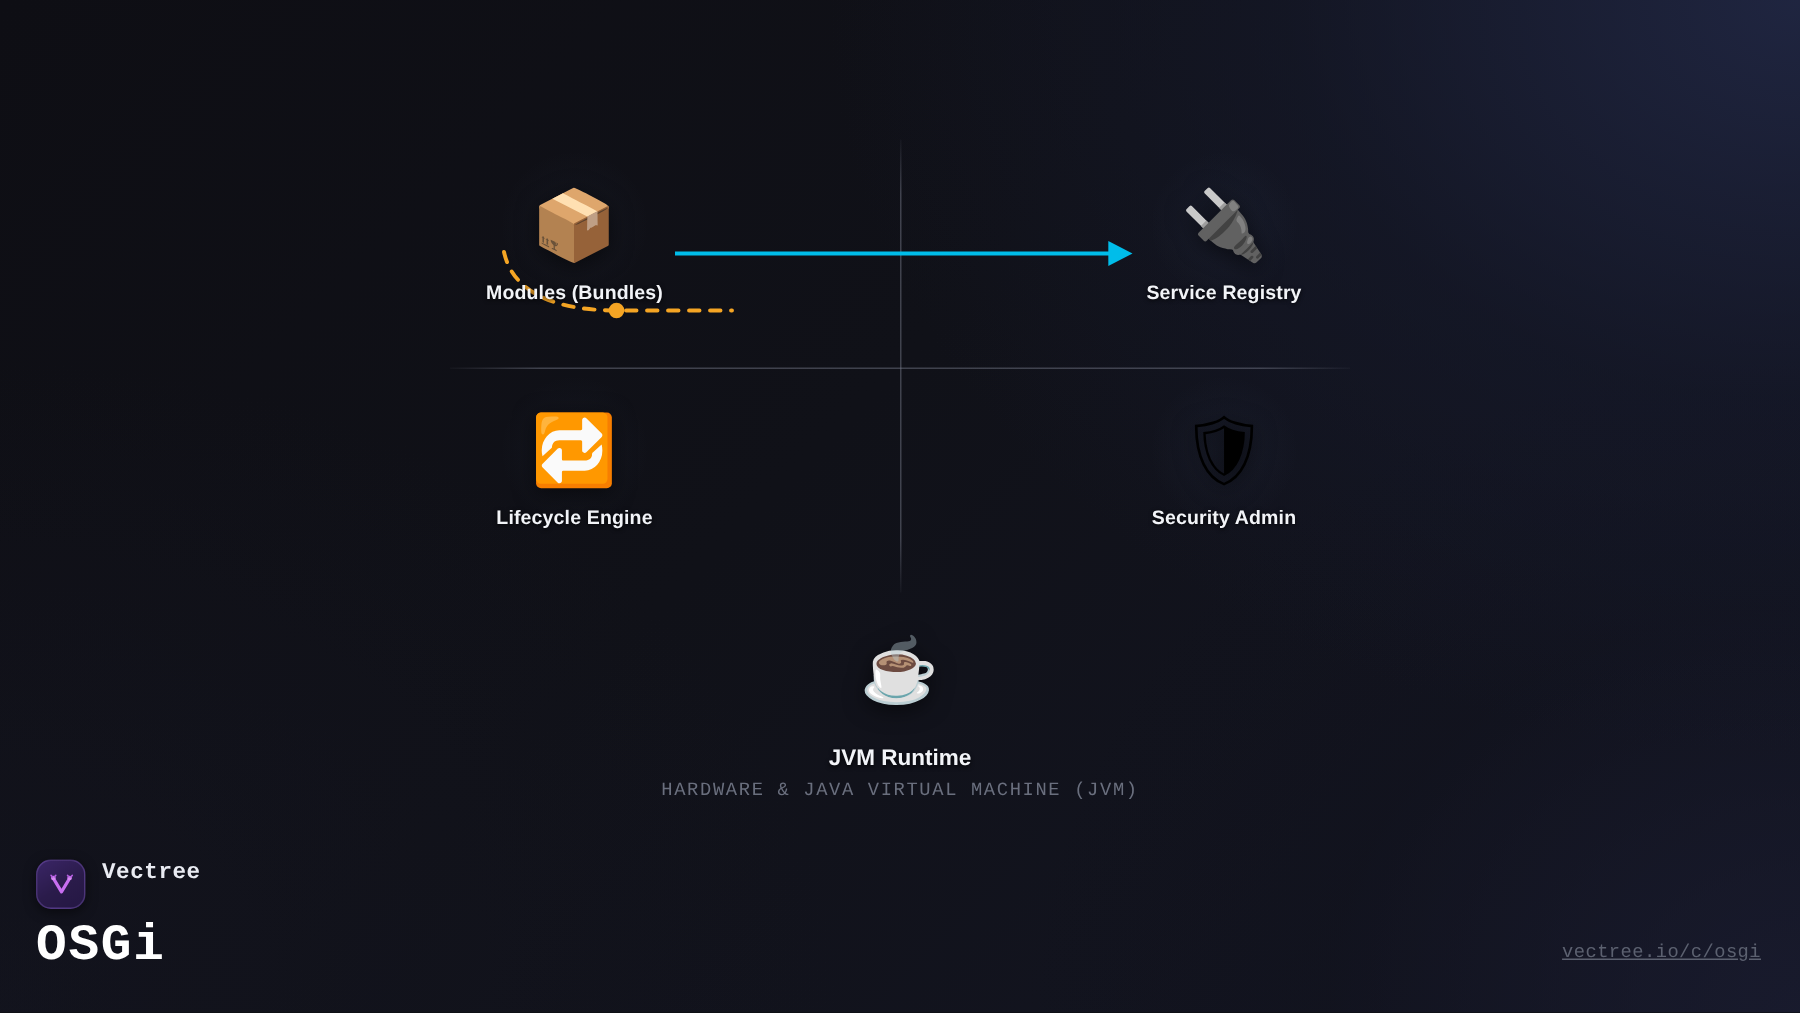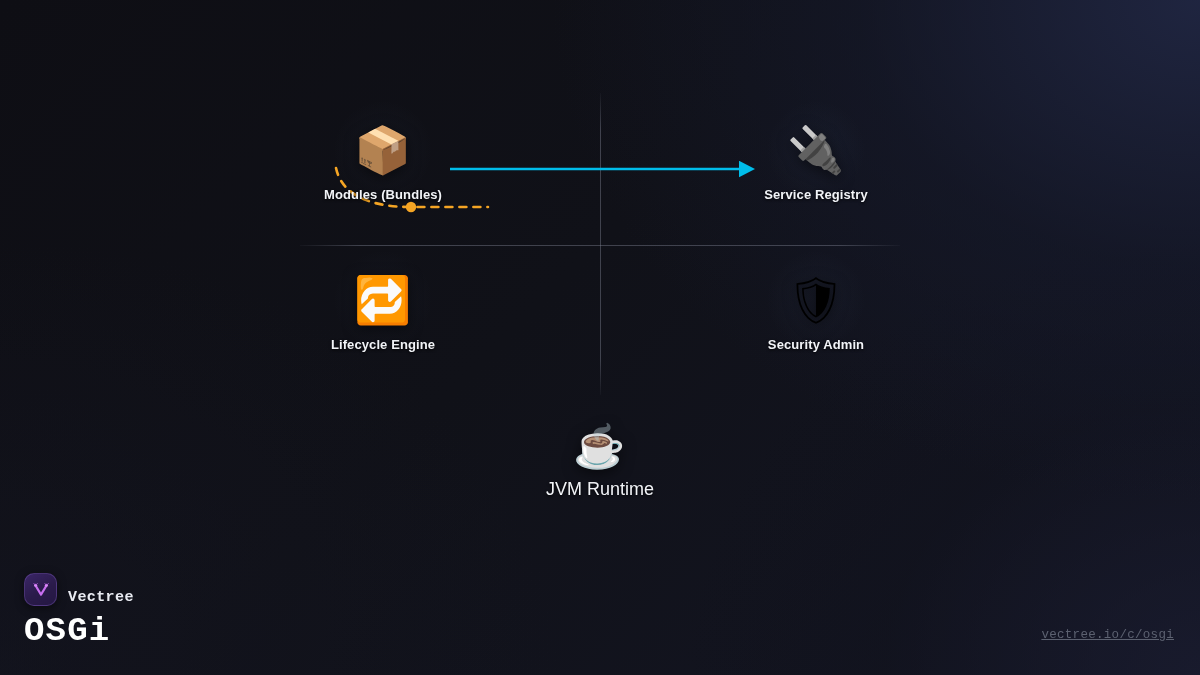--- a/index.html
+++ b/index.html
@@ -96,43 +96,43 @@
   #node-runtime .glyph {
     display:block;
     font-size:42px;
     line-height:50px;
     height:50px;
     filter:drop-shadow(0 3px 7px rgba(0,0,0,0.55));
     user-select:none;
   }
   #node-runtime .node-label {
     display:block;
-    margin-top:7px;
-    font-size:18px;
-    font-weight:normal;
+    margin-top:25px;
+    font-size:15px;
+    font-weight:bold;
     color:#f2f4f8;
     text-shadow:0 1px 3px rgba(0,0,0,0.85);
   }
   #node-runtime .runtime-caption {
     display:block;
     margin-top:6px;
     font-family:"Liberation Mono", "DejaVu Sans Mono", monospace;
     font-size:12.5px;
     letter-spacing:1.1px;
     color:#6a6f7e;
   }
 
   
   #brand {
     position:absolute;
     left:24px; bottom:26px;
   }
   .brand-row {
     display:flex;
-    align-items:flex-end;
+    align-items:flex-start;
     gap:11px;
     margin-bottom:8px;
   }
   .brand-logo {
     width:33px; height:33px;
     border-radius:10px;
     background:linear-gradient(150deg, #3a2566 0%, #2a1b4a 55%, #241743 100%);
     border:1px solid rgba(150,110,220,0.30);
     display:flex; align-items:center; justify-content:center;
     box-shadow:0 2px 8px rgba(0,0,0,0.5);
@@ -204,20 +204,21 @@
 
   <div class="node" id="node-security">
     <span class="halo"></span>
     <span class="glyph">🛡</span>
     <span class="node-label">Security Admin</span>
   </div>
 
   <div id="node-runtime">
     <span class="glyph">☕</span>
     <span class="node-label">JVM Runtime</span>
+    <span class="runtime-caption">HARDWARE &amp; JAVA VIRTUAL MACHINE (JVM)</span>
   </div>
 
   <div id="brand">
     <div class="brand-row">
       <div class="brand-logo">
         <svg width="20" height="20" viewBox="0 0 20 20" aria-hidden="true">
           <path d="M4.6 5.6 L10 14.6 L15.4 5.6" fill="none" stroke="#c86ef0" stroke-width="2.1" stroke-linecap="round" stroke-linejoin="round"></path>
           <circle cx="4.6" cy="5.3" r="1.55" fill="#d98bf5"></circle>
           <circle cx="15.4" cy="5.3" r="1.55" fill="#d98bf5"></circle>
           <path d="M3.0 3.6 L4.0 4.6 M6.2 3.6 L5.2 4.6" stroke="#b45ce0" stroke-width="1" stroke-linecap="round"></path>

